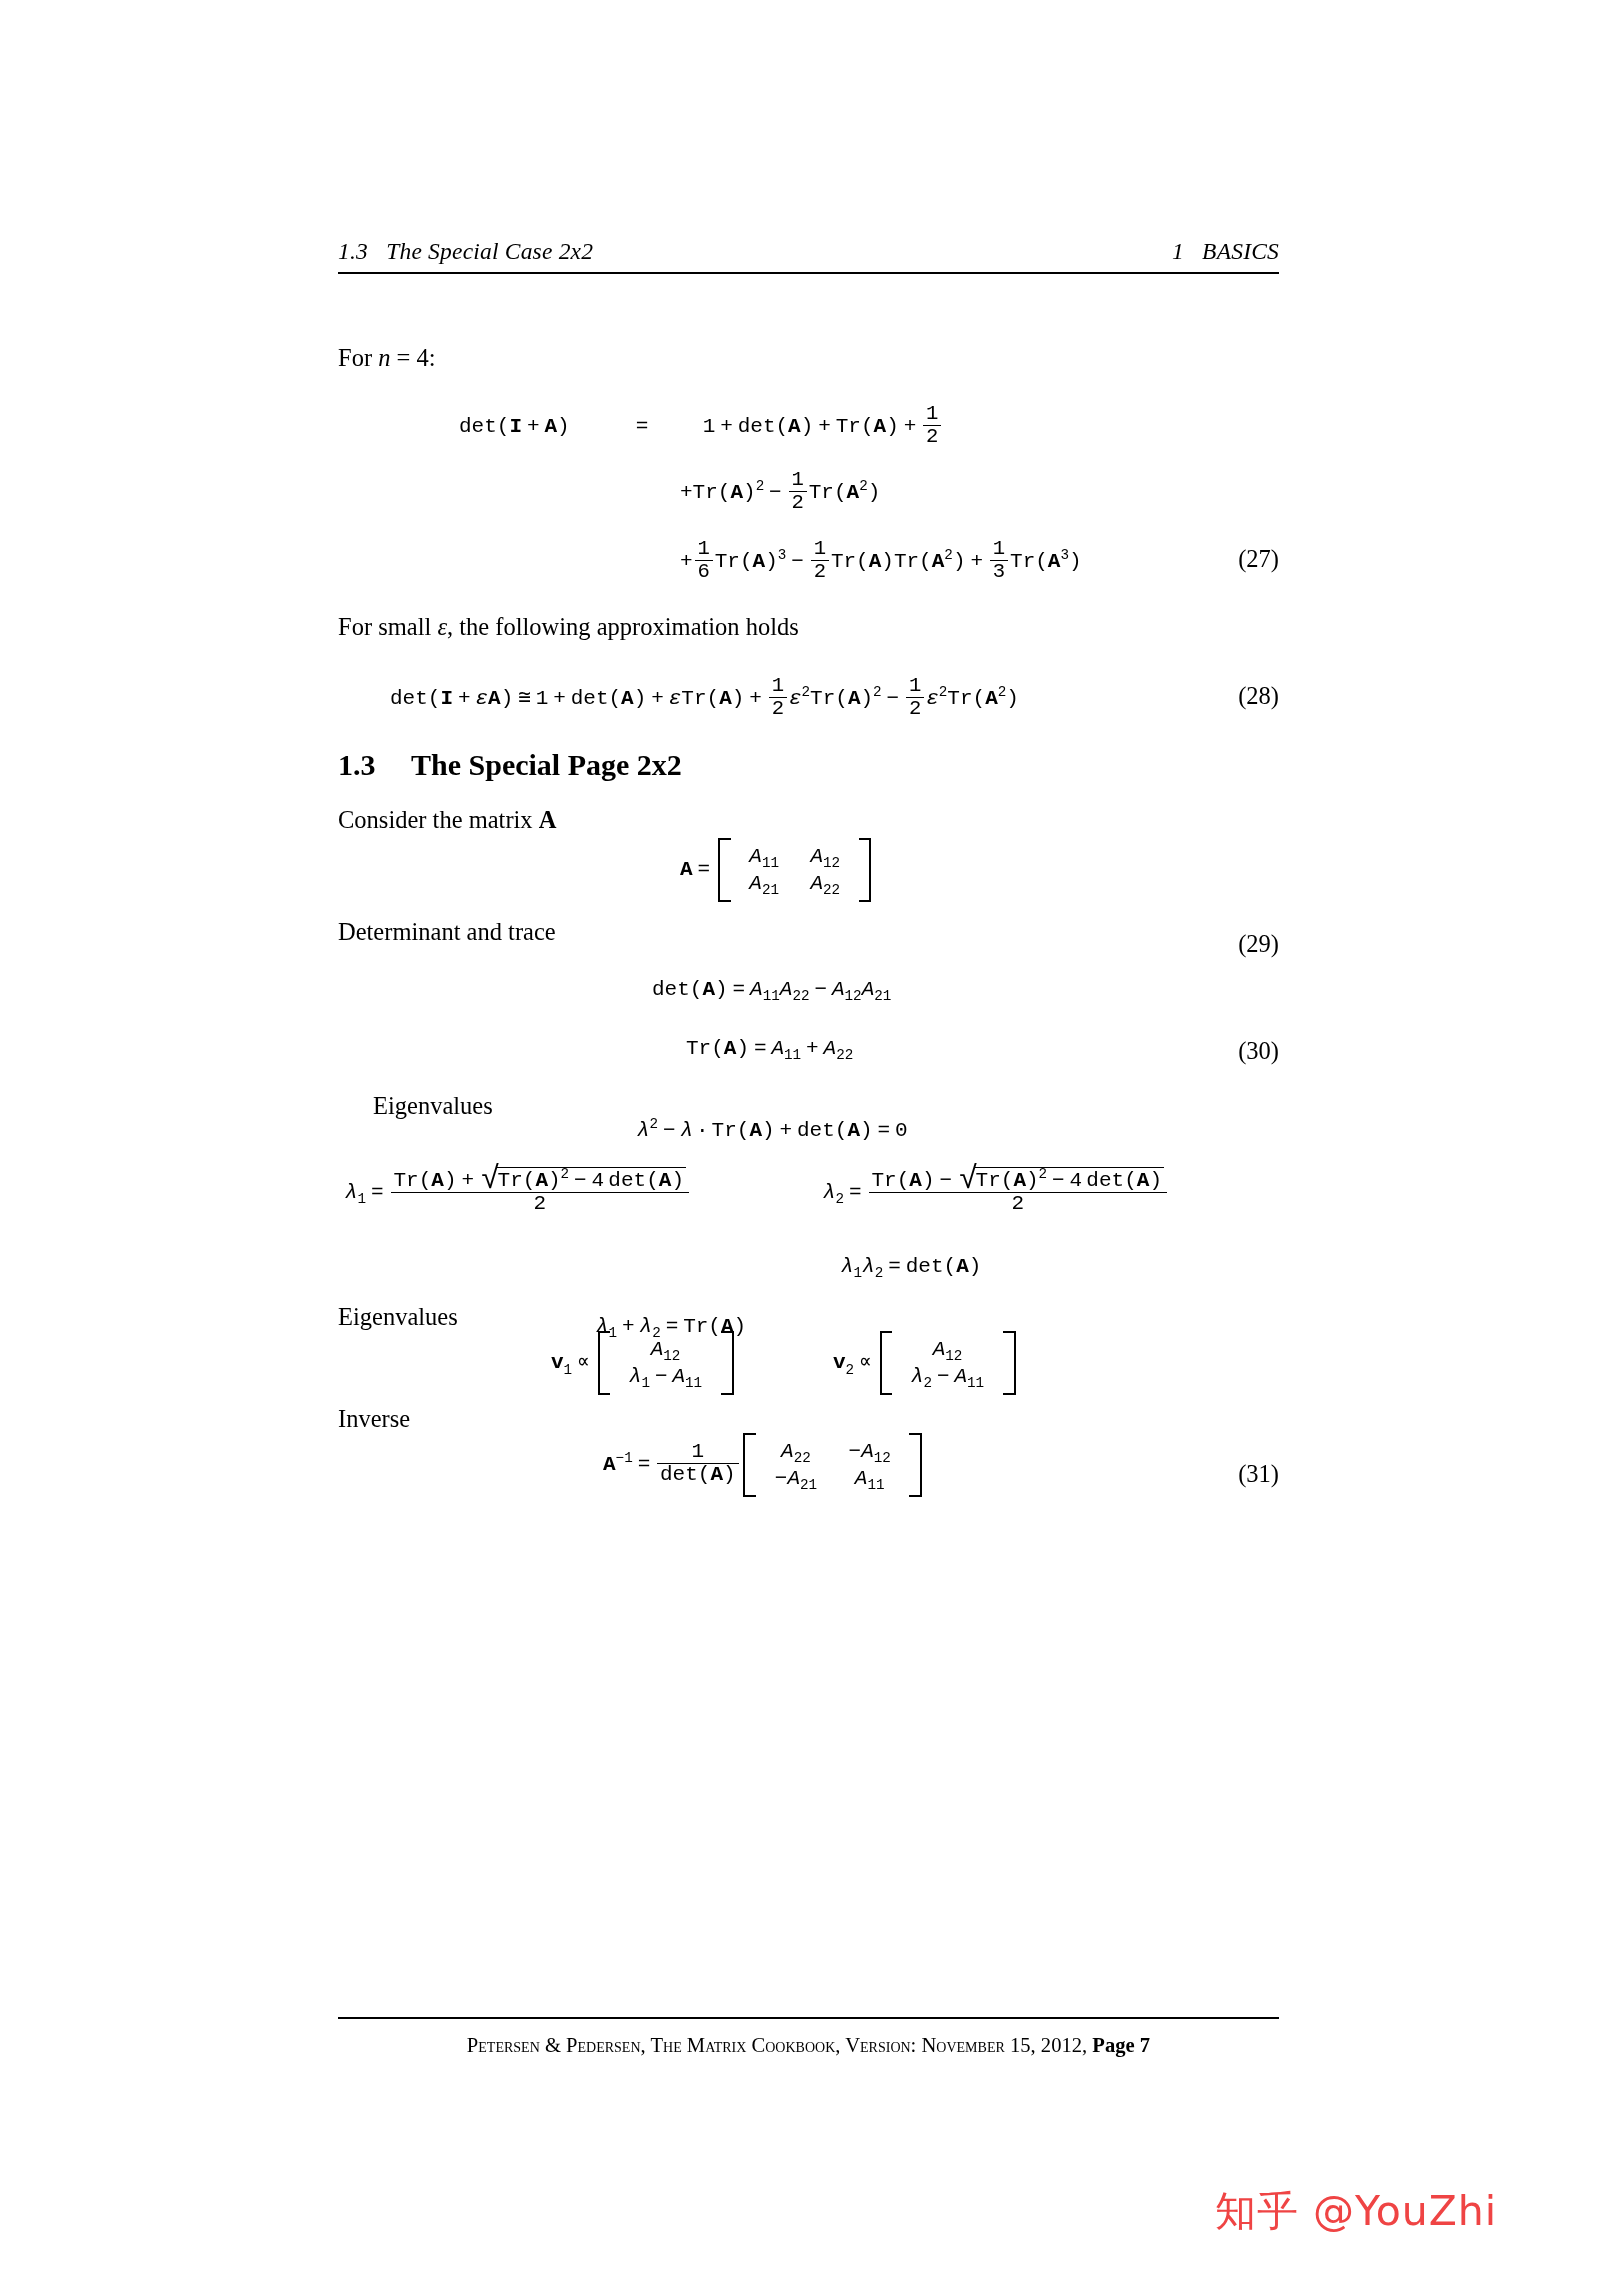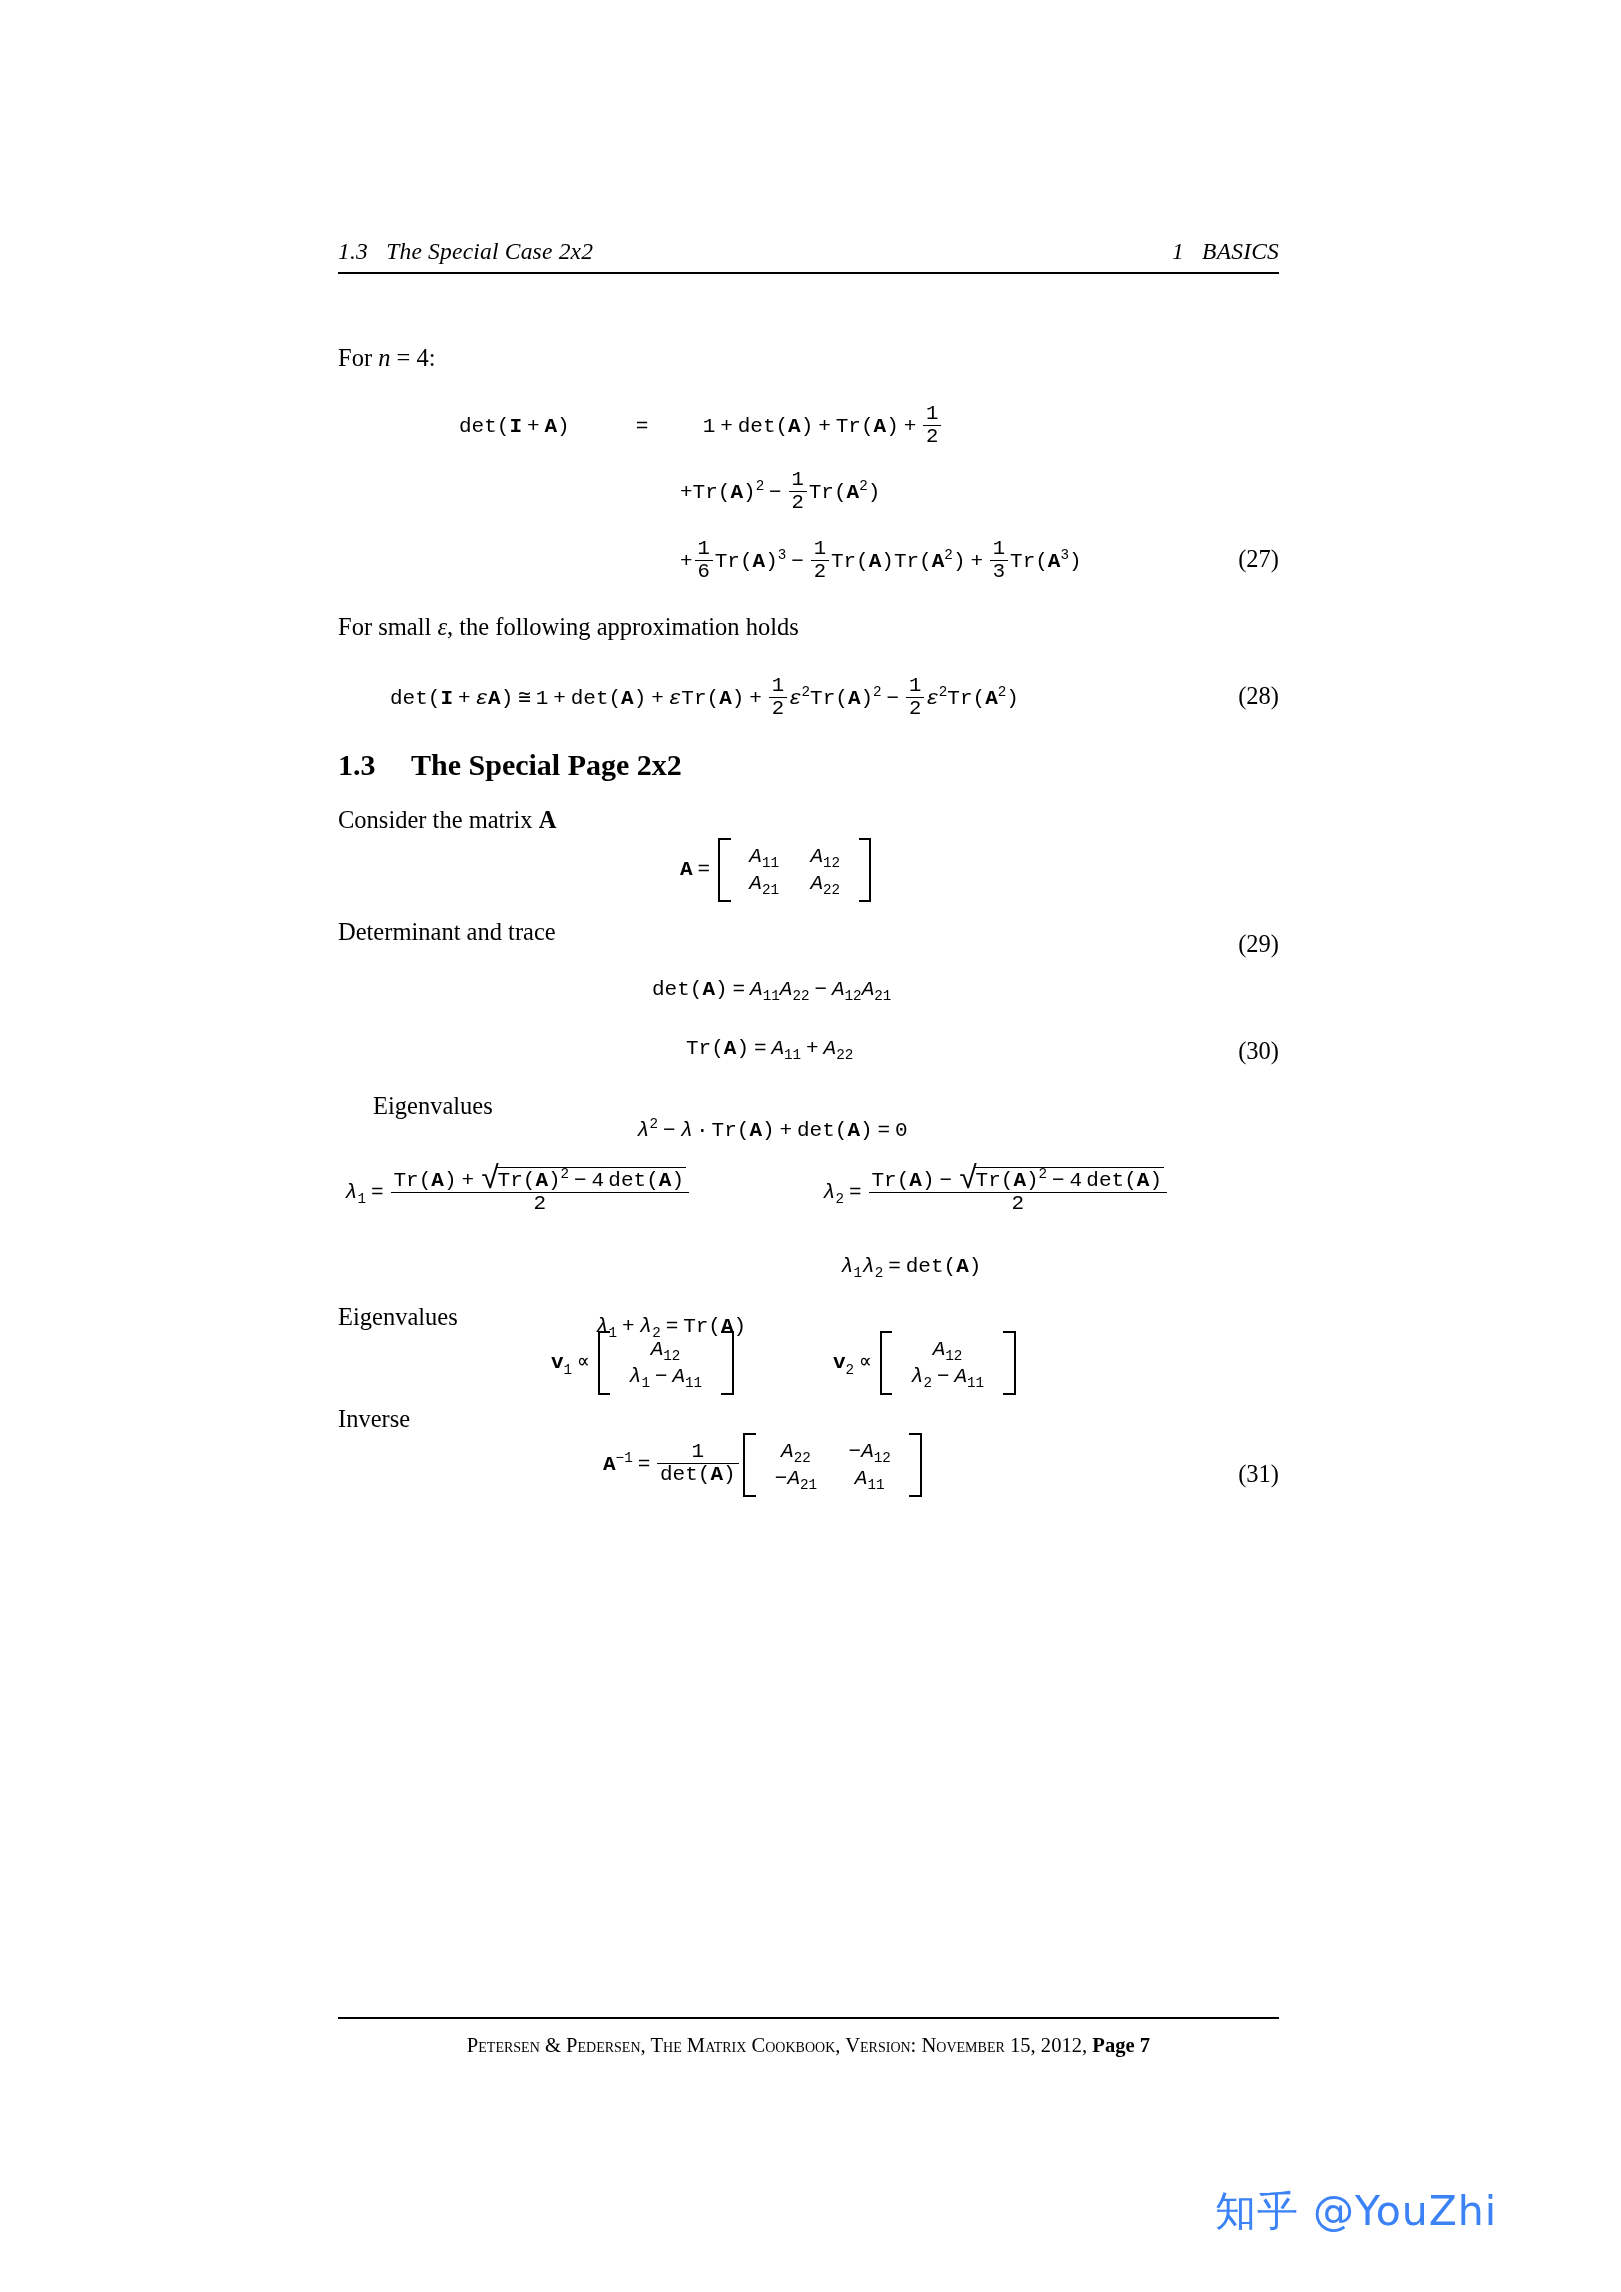--- a/index.html
+++ b/index.html
@@ -168,21 +168,21 @@
   }
   .footer .pg { font-variant: normal; font-weight: bold; font-family: Liberation Serif, serif; }
   .footer .pgnum { font-variant: normal; font-weight: bold; }
 
   
   .watermark {
     position: absolute;
     left: 1215px;
     top: 2184px;
     font-size: 41px;
-    color: #3b82f6;
+    color: #ef4444;
     font-family: "DejaVu Sans", "Liberation Sans", sans-serif;
     white-space: nowrap;
     letter-spacing: 1px;
   }
 </style>
 </head>
 <body>
 
 <div class="page">
 

